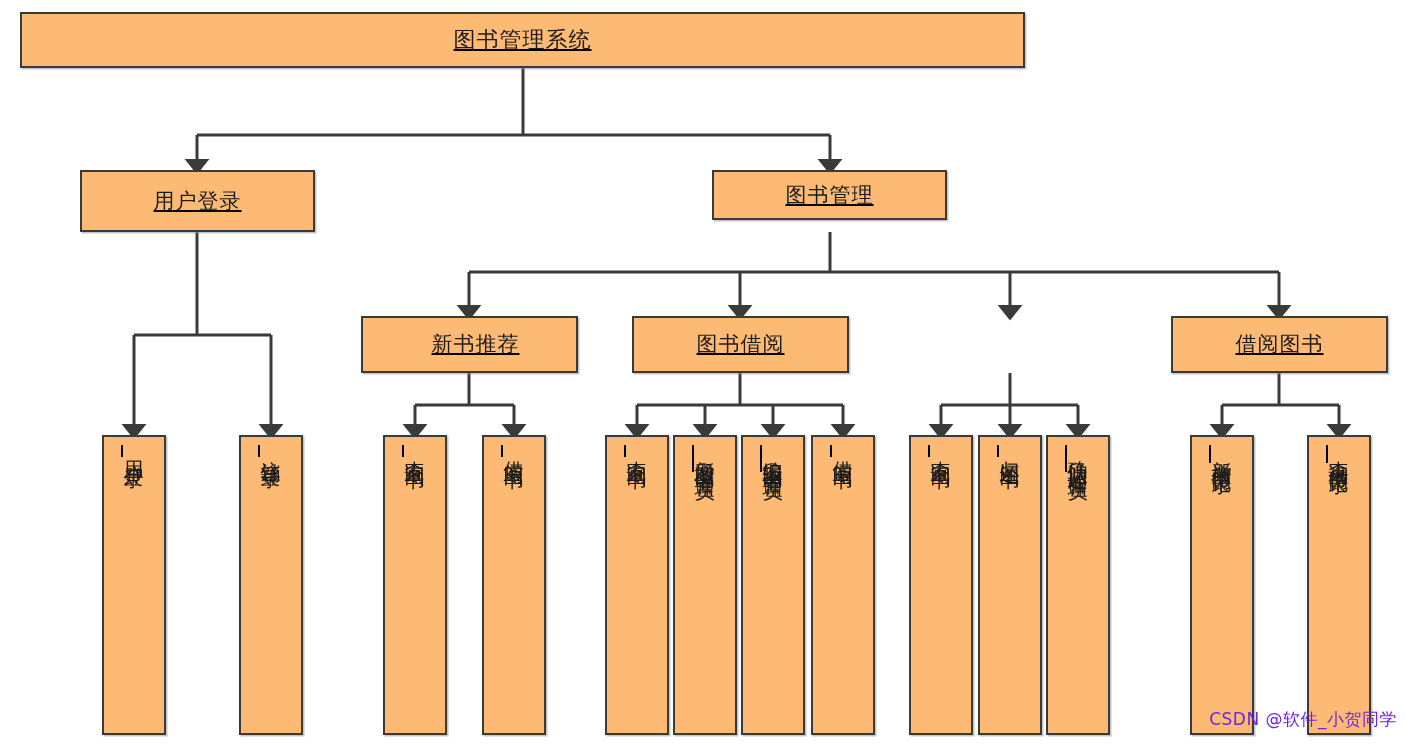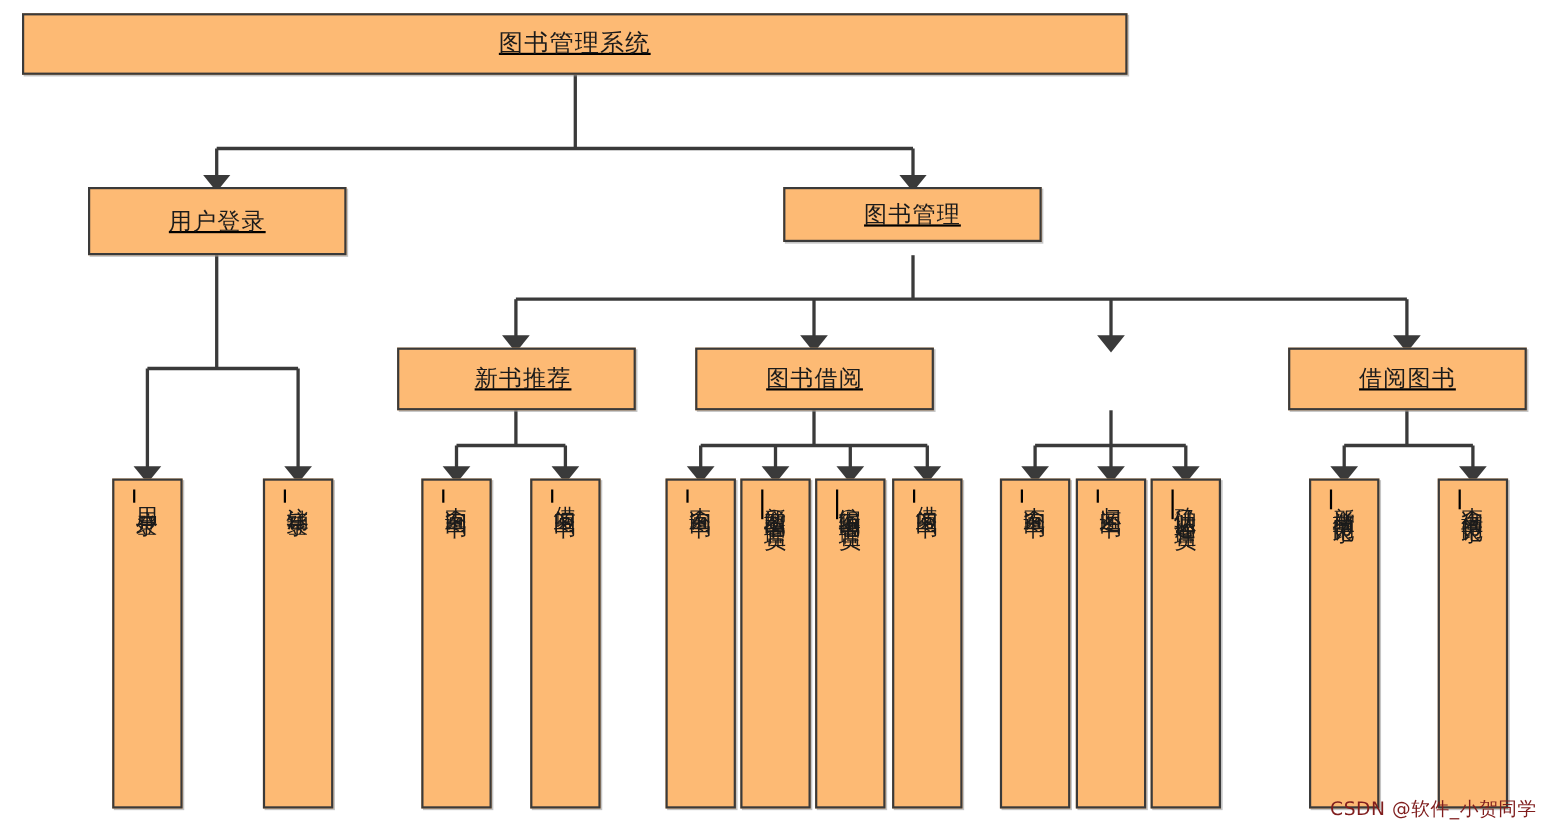--- a/index.html
+++ b/index.html
@@ -59,23 +59,23 @@
     writing-mode: vertical-rl;
     text-orientation: upright;
     font-size: 20px;
     letter-spacing: 3px;
     line-height: 1;
     white-space: nowrap;
   }
   #watermark {
     position: absolute;
     right: 8px;
-    bottom: 0;
+    bottom: 16px;
     font-size: 17px;
-    color: #7f1d1d;
+    color: #6d28d9;
     letter-spacing: 0.5px;
     z-index: 5;
     white-space: nowrap;
     font-family: "DejaVu Sans", "Liberation Sans", sans-serif;
   }
 </style>
 </head>
 <body>
 
 <div id="diagram-root">

